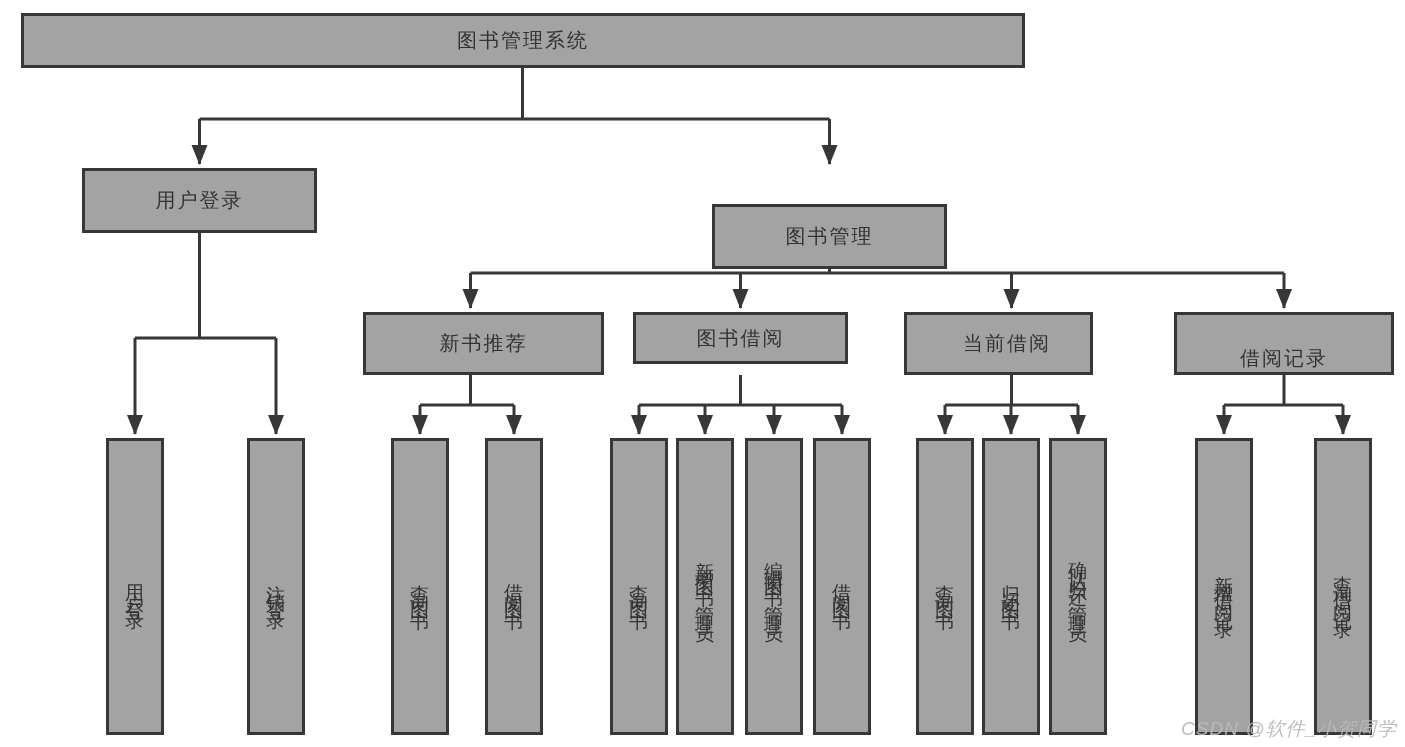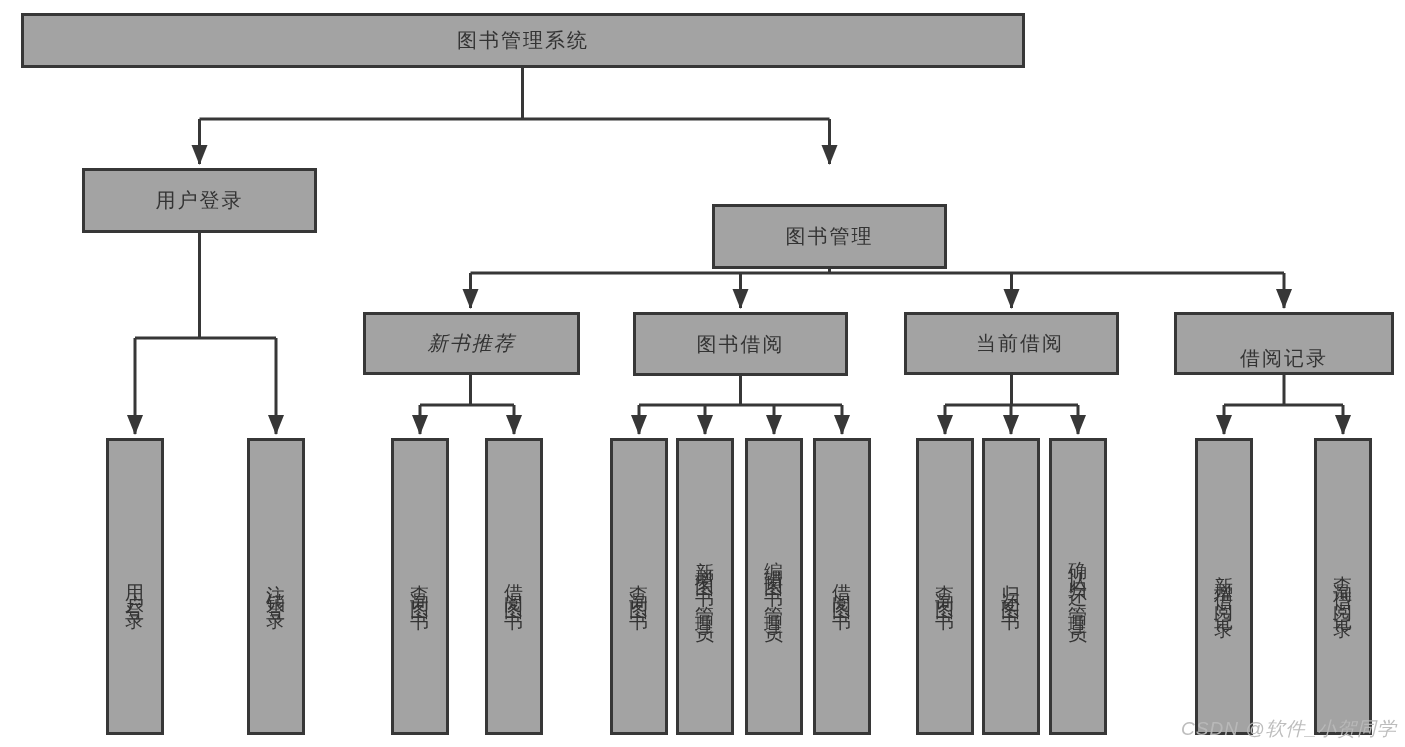--- a/index.html
+++ b/index.html
@@ -118,27 +118,27 @@
     <span class="hlabel">图书管理系统</span>
   </div>
 
   <div class="box" style="left:82px; top:168px; width:235px; height:65px;">
     <span class="hlabel">用户登录</span>
   </div>
   <div class="box" style="left:712px; top:168px; width:235px; height:65px;margin-top:36px;">
     <span class="hlabel">图书管理</span>
   </div>
 
-  <div class="box" style="left:363px; top:312px; width:217px; height:63px;font-style:italic;">
+  <div class="box" style="left:363px; top:312px; width:241px; height:63px;">
     <span class="hlabel">新书推荐</span>
   </div>
-  <div class="box" style="left:633px; top:312px; width:215px; height:64px;">
+  <div class="box" style="left:633px; top:312px; width:215px; height:52px;">
     <span class="hlabel">图书借阅</span>
   </div>
-  <div class="box" style="left:904px; top:312px; width:215px; height:63px;padding-left:17px;">
+  <div class="box" style="left:904px; top:312px; width:189px; height:63px;padding-left:17px;">
     <span class="hlabel">当前借阅</span>
   </div>
   <div class="box" style="left:1174px; top:312px; width:220px; height:63px;align-items:flex-end;">
     <span class="hlabel">借阅记录</span>
   </div>
 
   <div class="box leaf" style="left:106px; top:438px; width:58px; height:297px;">
     <span class="vtext">用户登录</span>
   </div>
   <div class="box leaf" style="left:247px; top:438px; width:58px; height:297px;">

